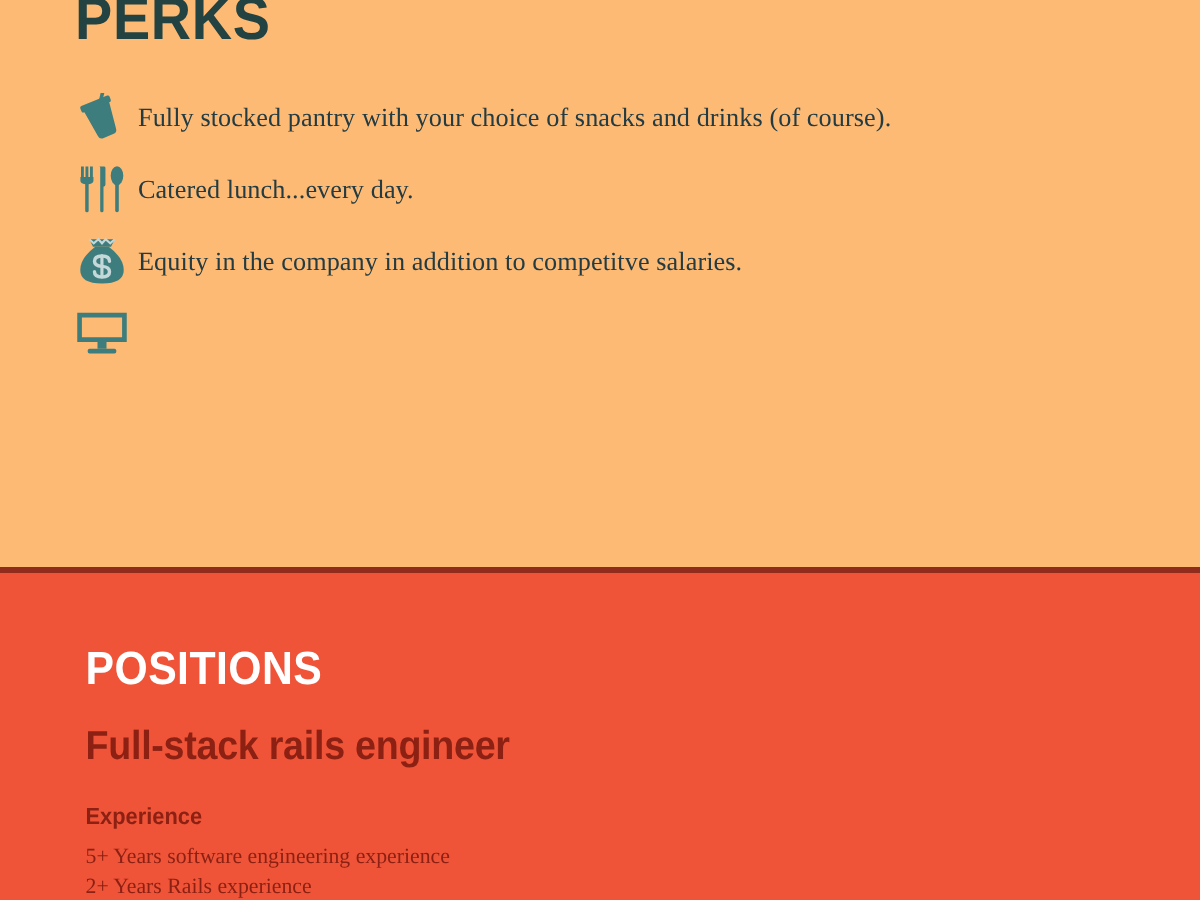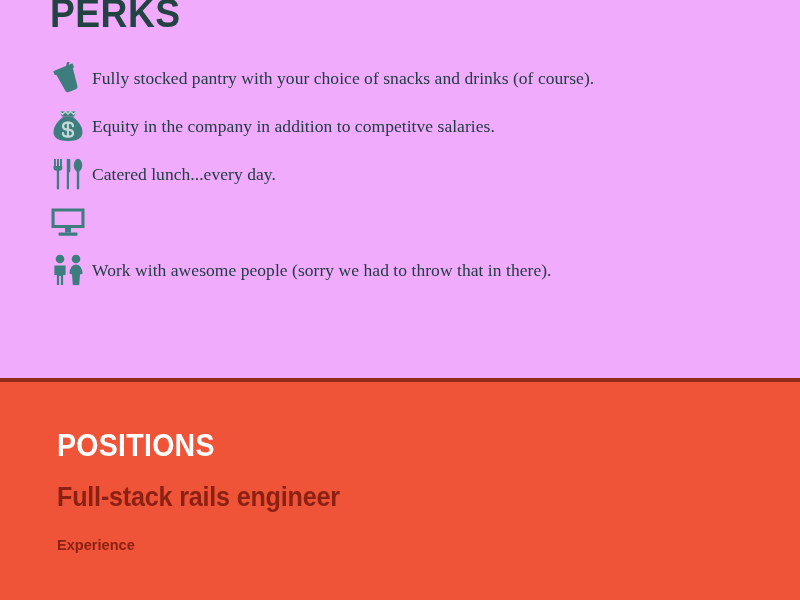--- a/index.html
+++ b/index.html
@@ -8,21 +8,21 @@
     overflow:hidden;
     font-family:"Liberation Serif", serif;
   }
   body { background:#ef5438; }
 
   
   #perks-section {
     position:absolute;
     left:0; top:0;
     width:800px; height:378px;
-    background:#f0abfc;
+    background:#fdba74;
     overflow:hidden;
   }
   #perks-heading {
     position:absolute;
     left:50px; top:-9px;
     font-family:"Liberation Sans", sans-serif;
     font-weight:bold;
     font-size:40px;
     letter-spacing:0.5px;
     color:#234343;
@@ -138,37 +138,20 @@
         <svg width="34" height="32" viewBox="0 0 34 32">
           <g transform="rotate(-22 17 18)">
             <path d="M8 8 L26 8 L23.5 27 Q23.2 29.5 20.8 29.5 L13.2 29.5 Q10.8 29.5 10.5 27 Z" fill="#3d7d7d"></path>
             <rect x="6.5" y="4.2" width="21" height="4.6" rx="1.2" fill="#3d7d7d"></rect>
             <path d="M21.5 5 L27.5 -3.5" stroke="#3d7d7d" stroke-width="2.4" fill="none" stroke-linecap="round"></path>
             <path d="M27.5 -3.5 L31.5 -1.8" stroke="#3d7d7d" stroke-width="2.4" fill="none" stroke-linecap="round"></path>
           </g>
         </svg>
       </span>
       <span class="perk-text">Fully stocked pantry with your choice of snacks and drinks (of course).</span>
-    </li>
-
-    <li class="perk-row">
-      <span class="perk-icon">
-        <svg width="34" height="32" viewBox="0 0 34 32">
-          <g fill="#3d7d7d">
-            <path d="M8.5 1.5 L25.5 1.5 L23 6.5 L11 6.5 Z"></path>
-            <path d="M8.5 1.5 L11.5 4.2 L14.6 1.5 L17 4.2 L19.4 1.5 L22.5 4.2 L25.5 1.5" stroke="#c4d7d9" stroke-width="1.4" fill="none"></path>
-            <path d="M12.5 6.5 L21.5 6.5 Q31.5 14 31.5 22 Q31.5 31 17 31 Q2.5 31 2.5 22 Q2.5 14 12.5 6.5 Z"></path>
-          </g>
-          <g fill="#c4d7d9">
-            <rect x="15.9" y="11.5" width="2.1" height="16" rx="1"></rect>
-            <path d="M22 16.2 Q22 12.6 17 12.6 Q12 12.6 12 16.2 Q12 19.3 17 19.6 Q22 19.9 22 23.2 Q22 26.6 17 26.6 Q12 26.6 12 23.2" stroke="#c4d7d9" stroke-width="2.3" fill="none" stroke-linecap="round"></path>
-          </g>
-        </svg>
-      </span>
-      <span class="perk-text">Equity in the company in addition to competitve salaries.</span>
     </li>
 
     <li class="perk-row">
       <span class="perk-icon">
         <svg width="30" height="32" viewBox="0 0 30 32">
           <g fill="#3d7d7d">
             <rect x="1" y="1" width="1.9" height="8"></rect>
             <rect x="4" y="1" width="1.9" height="8"></rect>
             <rect x="7" y="1" width="1.9" height="8"></rect>
             <path d="M0.6 8 L9.3 8 L9.3 10.5 Q9.3 12.3 6.1 12.8 L6.1 30.5 Q6.1 31.5 4.95 31.5 Q3.8 31.5 3.8 30.5 L3.8 12.8 Q0.6 12.3 0.6 10.5 Z"></path>
@@ -176,53 +159,61 @@
             <ellipse cx="25" cy="7.2" rx="4.2" ry="6.4"></ellipse>
             <rect x="23.8" y="12" width="2.4" height="19.5" rx="1.2"></rect>
           </g>
         </svg>
       </span>
       <span class="perk-text">Catered lunch...every day.</span>
     </li>
 
     <li class="perk-row">
       <span class="perk-icon">
+        <svg width="34" height="32" viewBox="0 0 34 32">
+          <g fill="#3d7d7d">
+            <path d="M8.5 1.5 L25.5 1.5 L23 6.5 L11 6.5 Z"></path>
+            <path d="M8.5 1.5 L11.5 4.2 L14.6 1.5 L17 4.2 L19.4 1.5 L22.5 4.2 L25.5 1.5" stroke="#c4d7d9" stroke-width="1.4" fill="none"></path>
+            <path d="M12.5 6.5 L21.5 6.5 Q31.5 14 31.5 22 Q31.5 31 17 31 Q2.5 31 2.5 22 Q2.5 14 12.5 6.5 Z"></path>
+          </g>
+          <g fill="#c4d7d9">
+            <rect x="15.9" y="11.5" width="2.1" height="16" rx="1"></rect>
+            <path d="M22 16.2 Q22 12.6 17 12.6 Q12 12.6 12 16.2 Q12 19.3 17 19.6 Q22 19.9 22 23.2 Q22 26.6 17 26.6 Q12 26.6 12 23.2" stroke="#c4d7d9" stroke-width="2.3" fill="none" stroke-linecap="round"></path>
+          </g>
+        </svg>
+      </span>
+      <span class="perk-text">Equity in the company in addition to competitve salaries.</span>
+    </li>
+
+    <li class="perk-row">
+      <span class="perk-icon">
         <svg width="36" height="30" viewBox="0 0 36 30">
           <g fill="#3d7d7d">
             <path d="M1.5 1.5 L34.5 1.5 L34.5 21 L1.5 21 Z
                      M4.6 4.6 L31.4 4.6 L31.4 17.9 L4.6 17.9 Z" fill-rule="evenodd"></path>
             <rect x="15" y="21" width="6" height="4.5"></rect>
             <rect x="8.5" y="25.5" width="19" height="3.2" rx="1.2"></rect>
           </g>
         </svg>
       </span>
     </li>
 
 
-    <li class="perk-row">
-      <span class="perk-icon">
-        <svg width="34" height="32" viewBox="0 0 34 32">
-          <g fill="#3d7d7d">
-            <circle cx="9" cy="5" r="4.3"></circle>
-            <path d="M3.4 11.5 L14.6 11.5 L14.6 21 L12.1 21 L12.1 31 L9.9 31 L9.9 22 L8.1 22 L8.1 31 L5.9 31 L5.9 21 L3.4 21 Z"></path>
-            <circle cx="25" cy="5" r="4.3"></circle>
-            <path d="M25 10.6 Q30.6 10.6 31.6 19.5 L29 20.6 L28.2 31 L21.8 31 L21 20.6 L18.4 19.5 Q19.4 10.6 25 10.6 Z"></path>
-          </g>
-        </svg>
-      </span>
-      <span class="perk-text">Work with awesome people (sorry we had to throw that in there).</span>
-    </li>
 
   </ul>
 </section>
 
 <div id="section-divider"></div>
 
 <section id="positions-section">
 
   <h1 id="positions-heading">POSITIONS</h1>
 
   <h2 id="job-title">Full-stack rails engineer</h2>
 
   <h3 id="experience-label">Experience</h3>
 
+  <ul id="experience-list">
+    <li class="experience-item">5+ Years software engineering experience</li>
+    <li class="experience-item">2+ Years Rails experience</li>
+  </ul>
 
 </section>
 
 </body></html>

